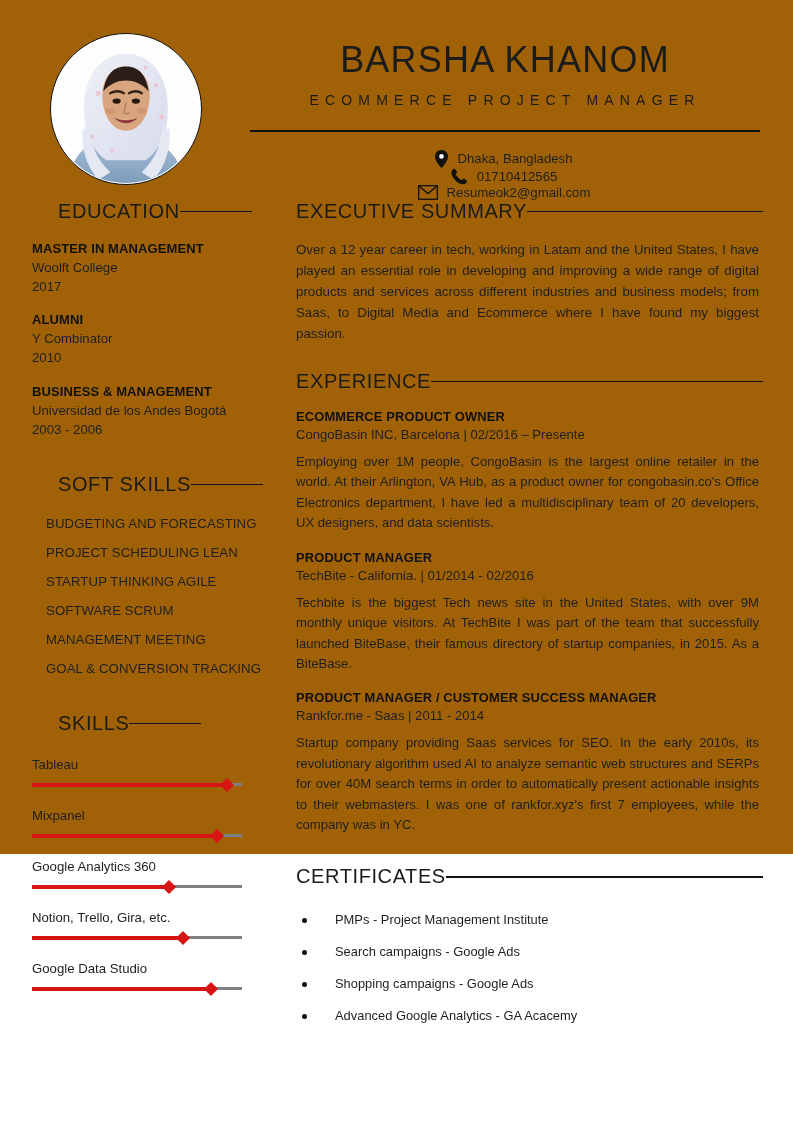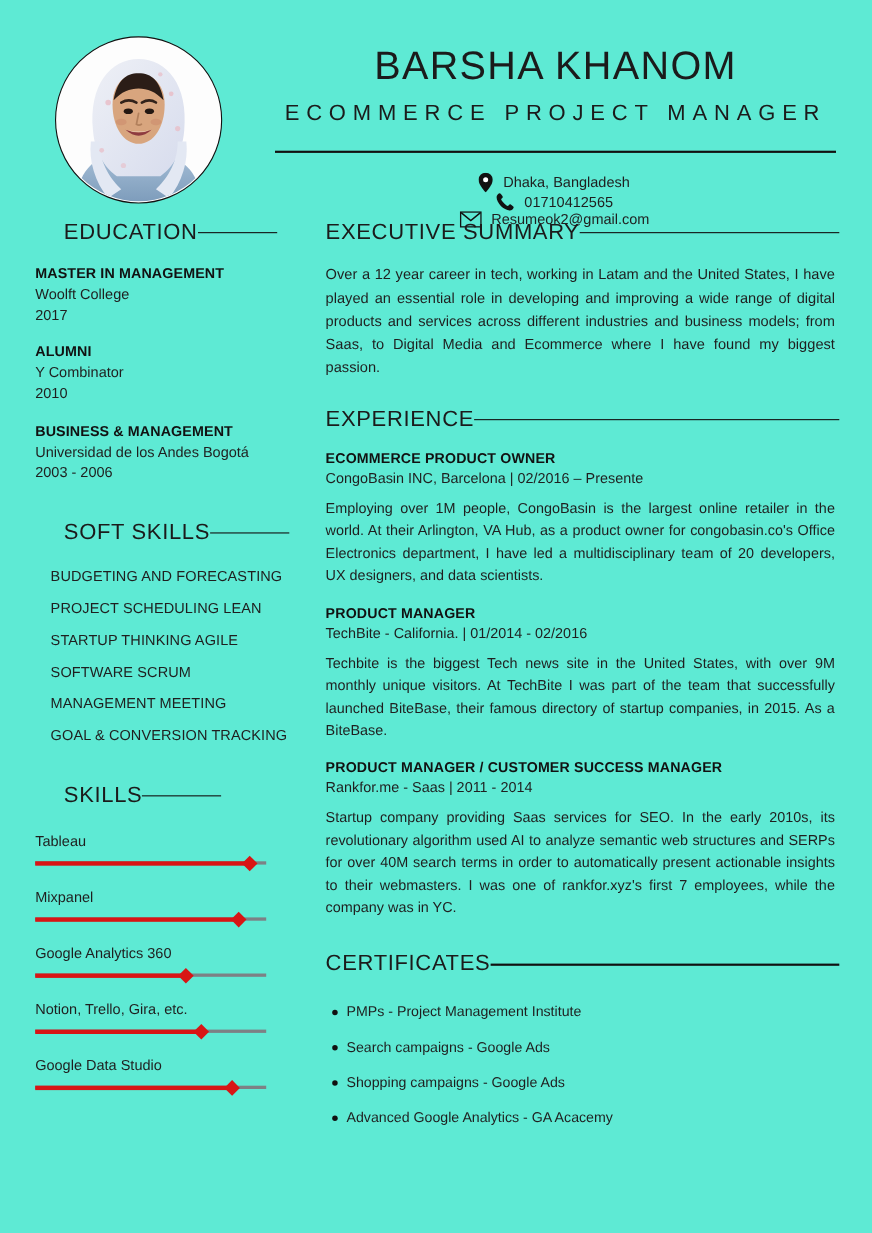--- a/index.html
+++ b/index.html
@@ -7,22 +7,22 @@
     width: 793px;
     height: 1121px;
     background: #ffffff;
     font-family: "Liberation Sans", sans-serif;
     color: #1a1a1a;
     overflow: hidden;
   }
   .page {
     position: relative;
     width: 793px;
-    height: 1121px;
-    background: #5eead4;
+    height: 854px;
+    background: #a16207;
   }
 
   
   .header {
     display: flex;
     align-items: flex-start;
     padding: 25px 25px 0 50px;
     height: 200px;
   }
   .photo-wrap {
@@ -45,21 +45,21 @@
   }
   .name {
     font-size: 36px;
     font-weight: 400;
     letter-spacing: 1.2px;
     text-align: center;
     color: #1b1b1b;
     line-height: 1.15;
   }
   .role {
-    font-size: 20px;
+    font-size: 14px;
     letter-spacing: 6.2px;
     text-align: center;
     margin-top: 12px;
     color: #1b1b1b;
     font-weight: 400;
   }
   .header-rule {
     height: 1.6px;
     background: #111;
     margin: 22px 8px 0 8px;
@@ -202,21 +202,21 @@
     color: #1f1f1f;
     text-align: justify;
     padding-right: 4px;
   }
 
   .cert-wrap { margin-top: 30px; }
   .cert-list { margin-top: 24px; padding-left: 6px; }
   .cert-item {
     display: flex;
     align-items: flex-start;
-    gap: 8px;
+    gap: 28px;
     margin-bottom: 17px;
     font-size: 12.9px;
     color: #1f1f1f;
   }
   .cert-bullet {
     width: 5px; height: 5px;
     border-radius: 50%;
     background: #111;
     margin-top: 6px;
     flex: 0 0 5px;

